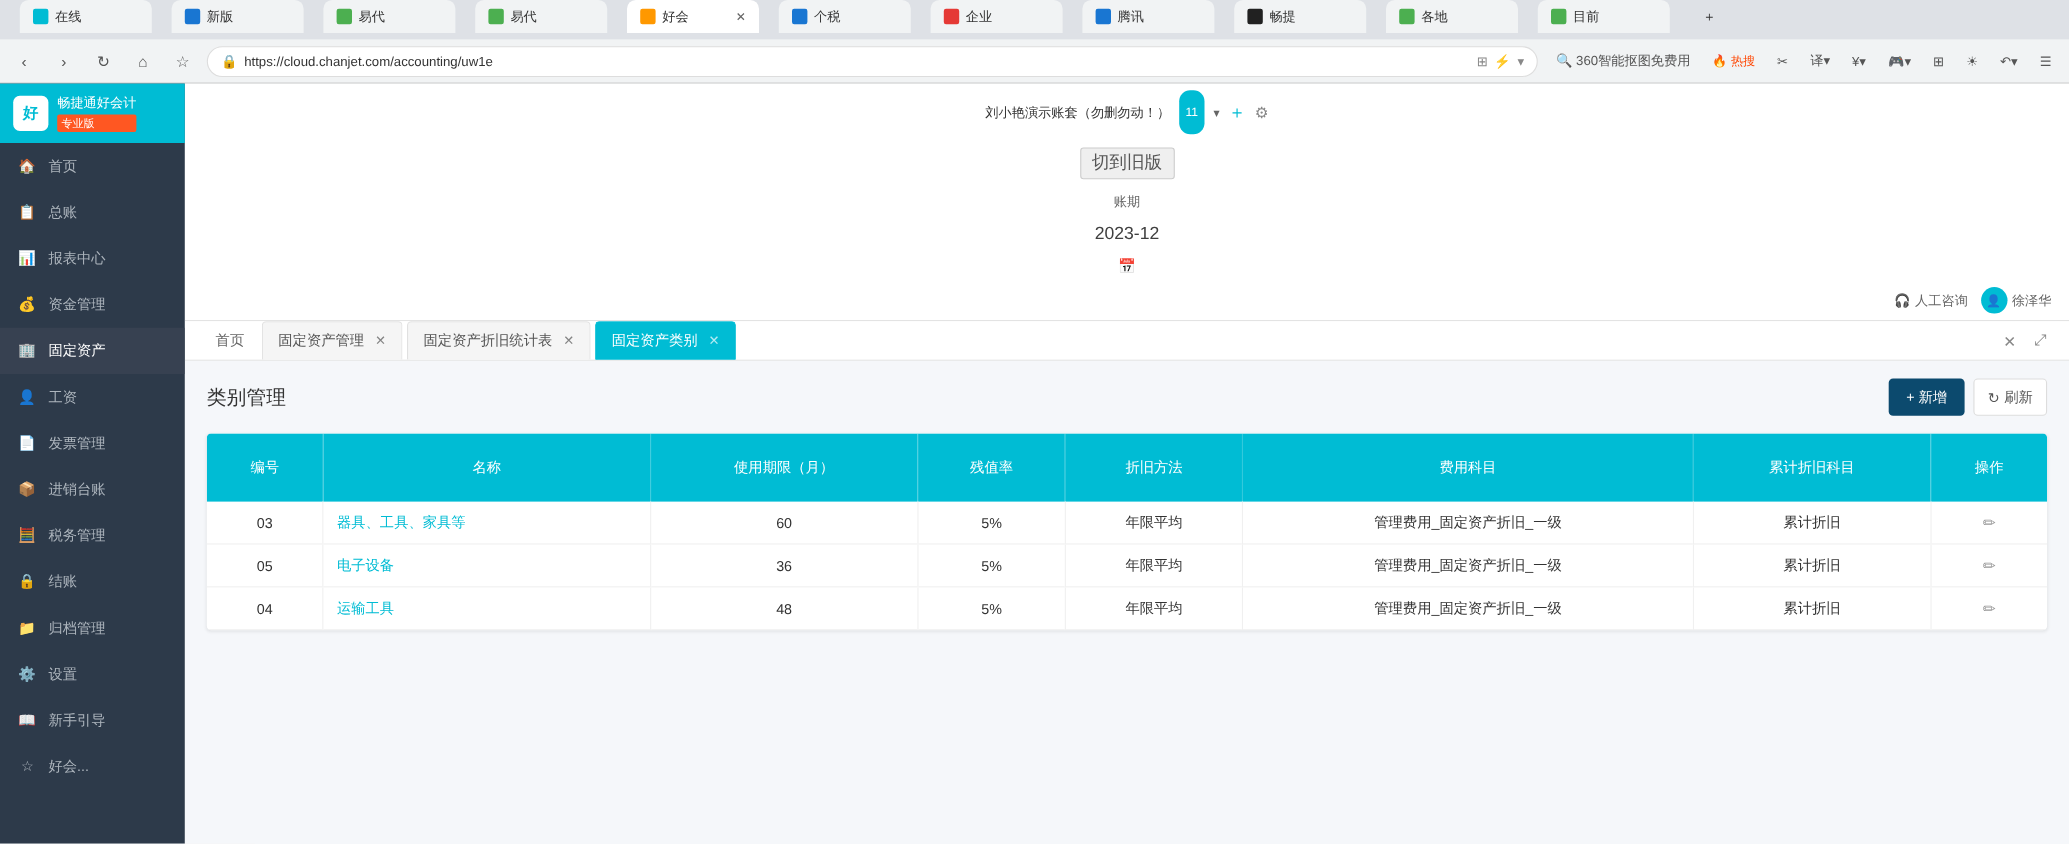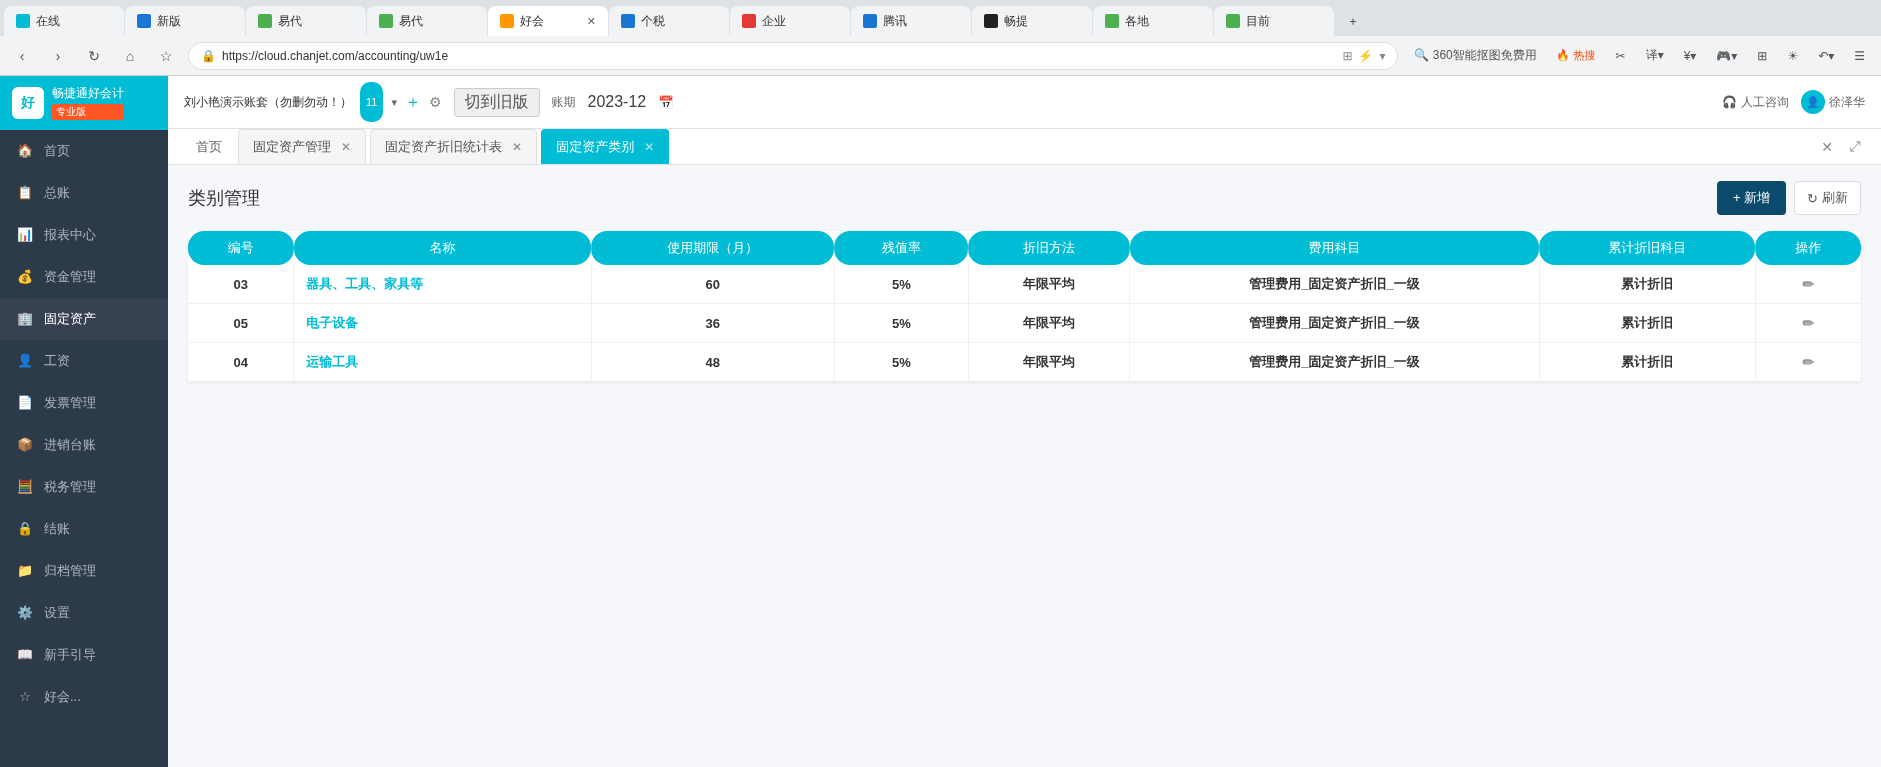--- a/index.html
+++ b/index.html
@@ -1,17 +1,17 @@
 <!DOCTYPE html>
 <html><head>
   <meta charset="utf-8">
   <style>
     * { margin: 0; padding: 0; box-sizing: border-box; }
     body { font-family: 'Microsoft YaHei', Arial, sans-serif; font-size: 13px; background: #f5f5f5; overflow: hidden; }
-    .tab-bar { display: flex; align-items: flex-end; height: 36px; background: #dee1e6; padding: 0 4px; gap: 1px; overflow: hidden; }
+    .tab-bar { display: flex; align-items: flex-start; height: 36px; background: #dee1e6; padding: 0 18px; gap: 18px; overflow: hidden; }
     .browser-tab { display: flex; align-items: center; height: 30px; padding: 0 12px; background: #f1f3f4; border-radius: 8px 8px 0 0; font-size: 12px; color: #333; gap: 6px; min-width: 120px; max-width: 180px; white-space: nowrap; overflow: hidden; }
     .browser-tab.active { background: #fff; }
     .browser-tab .tab-favicon { width: 14px; height: 14px; border-radius: 2px; display: inline-block; flex-shrink: 0; }
     .browser-tab .tab-close { margin-left: auto; color: #666; font-size: 11px; cursor: pointer; flex-shrink: 0; }
     .browser-tab.add-tab { min-width: 30px; background: transparent; }
 
     .address-bar-row { display: flex; align-items: center; height: 40px; background: #f1f3f4; padding: 0 8px; gap: 8px; border-bottom: 1px solid #ccc; }
     .nav-btn { width: 28px; height: 28px; display: flex; align-items: center; justify-content: center; border-radius: 50%; cursor: pointer; color: #555; font-size: 14px; }
     .address-box { flex: 1; height: 28px; background: #fff; border-radius: 14px; display: flex; align-items: center; padding: 0 12px; gap: 6px; font-size: 12px; color: #333; border: 1px solid #ddd; }
     .address-box .lock-icon { color: #4caf50; font-size: 12px; }
@@ -30,21 +30,21 @@
     .logo-text { color: #fff; font-size: 12px; line-height: 1.3; }
     .logo-badge { background: #ff5722; color: #fff; font-size: 10px; padding: 1px 4px; border-radius: 2px; margin-top: 2px; }
 
     .sidebar-nav { flex: 1; overflow-y: auto; }
     .sidebar-nav::-webkit-scrollbar { width: 0; }
     .nav-item { display: flex; align-items: center; gap: 10px; padding: 12px 16px; color: #adb5bd; cursor: pointer; font-size: 13px; }
     .nav-item.active { background: #374151; color: #fff; }
     .nav-icon { width: 18px; height: 18px; display: flex; align-items: center; justify-content: center; flex-shrink: 0; }
 
     
-    .top-bar { background: #fff; border-bottom: 1px solid #e0e0e0; padding: 6px 16px; display: flex; align-items: center; gap: 12px; }
+    .top-bar { background: #fff; border-bottom: 1px solid #e0e0e0; padding: 6px 16px; display: flex; align-items: center; gap: 12px; flex-direction: column; }
     .user-info { display: flex; align-items: center; gap: 8px; font-size: 12px; color: #333; }
     .period-label { color: #666; font-size: 12px; }
     .period-value { color: #404040; font-size: 16px; }
     .old-version-btn { border: 1px solid #ccc; padding: 3px 10px; border-radius: 3px; font-size: 16px; color: #555; cursor: pointer; }
     .dropdown-arrow { color: #666; font-size: 11px; }
     .top-bar-right { margin-left: auto; display: flex; align-items: center; gap: 12px; font-size: 12px; color: #666; }
     .consultant-btn { display: flex; align-items: center; gap: 4px; cursor: pointer; }
     .user-avatar-area { display: flex; align-items: center; gap: 4px; cursor: pointer; }
 
     
@@ -61,24 +61,24 @@
     .page-body { padding: 16px 20px; flex: 1; overflow-y: auto; background: #f5f7fa; }
     .page-header { display: flex; align-items: center; justify-content: space-between; margin-bottom: 16px; gap: 12px; }
     .page-title { font-size: 18px; color: #333; font-weight: 500; }
     .header-actions { display: flex; gap: 8px; }
     .btn-add { background: #0c4a6e; color: #fff; border: none; padding: 7px 16px; border-radius: 4px; cursor: pointer; font-size: 13px; display: flex; align-items: center; gap: 4px; }
     .btn-refresh { background: #fff; color: #555; border: 1px solid #ddd; padding: 7px 12px; border-radius: 4px; cursor: pointer; font-size: 13px; display: flex; align-items: center; gap: 4px; }
 
     
     .data-table { width: 100%; border-collapse: collapse; background: #fff; border-radius: 4px; overflow: hidden; box-shadow: 0 1px 3px rgba(0,0,0,0.08); }
     .data-table thead tr { background: #00bcd4; }
-    .data-table thead th { color: #fff; font-weight: normal; padding: 8px 12px; font-size: 13px; text-align: center; border-right: 1px solid rgba(255,255,255,0.2); border-radius: 16px; }
+    .data-table thead th { color: #fff; font-weight: normal; padding: 22px 12px; font-size: 13px; text-align: center; border-right: 1px solid rgba(255,255,255,0.2); }
     .data-table thead th:last-child { border-right: none; }
     .data-table tbody tr { border-bottom: 1px solid #f0f0f0; }
-    .data-table tbody td { padding: 10px 12px; font-size: 13px; color: #333; text-align: center; border-right: 1px solid #f0f0f0; font-weight: bold; }
+    .data-table tbody td { padding: 10px 12px; font-size: 13px; color: #333; text-align: center; border-right: 1px solid #f0f0f0; }
     .data-table tbody td:nth-child(2) { text-align: left; }
     .data-table tbody td:last-child { border-right: none; }
     .td-link { color: #00bcd4; cursor: pointer; }
     .edit-icon { color: #999; cursor: pointer; font-size: 14px; }
 
     
     .page-body::-webkit-scrollbar { width: 6px; }
     .page-body::-webkit-scrollbar-track { background: #f0f0f0; }
     .page-body::-webkit-scrollbar-thumb { background: #ccc; border-radius: 3px; }
   </style>

